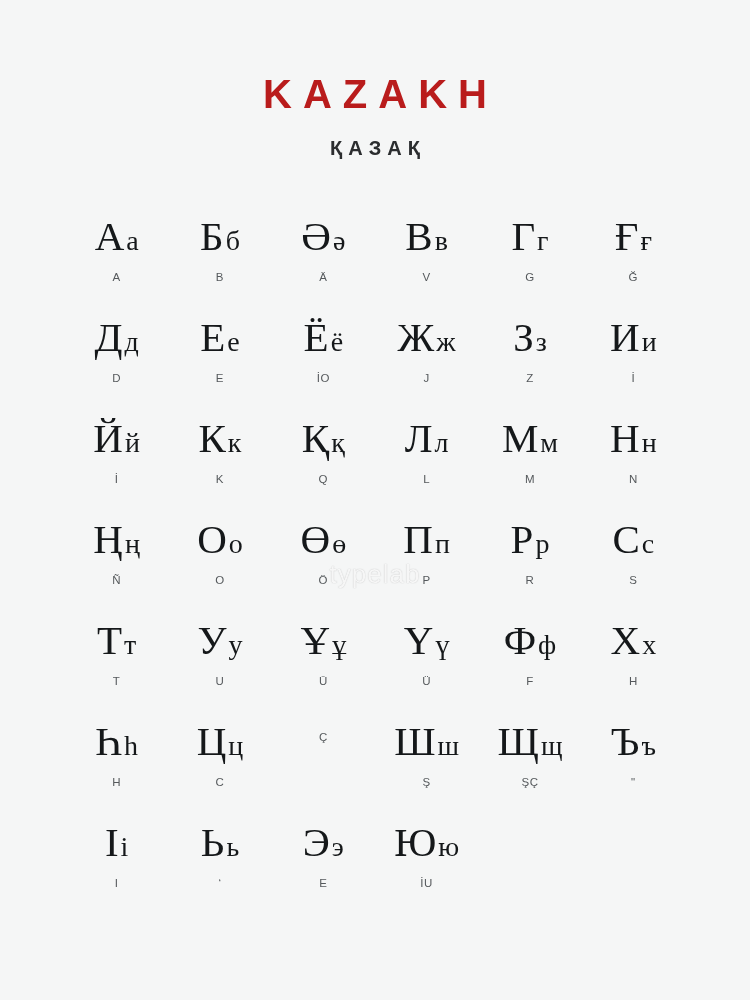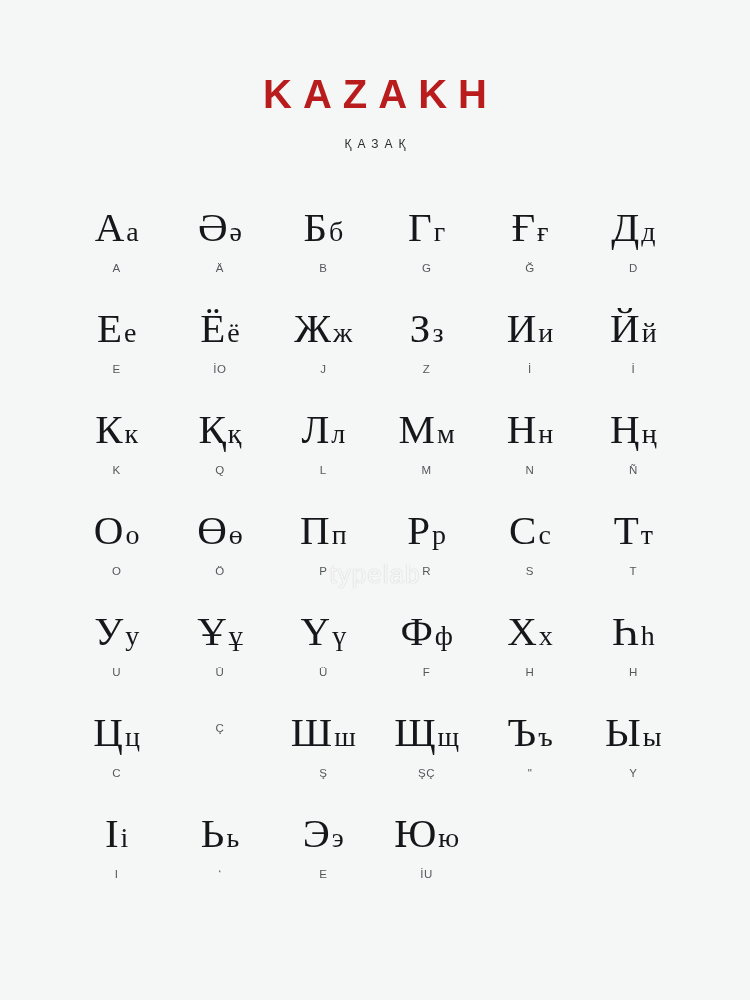--- a/index.html
+++ b/index.html
@@ -27,22 +27,22 @@
     font-weight: bold;
     font-size: 40px;
     letter-spacing: 11px;
     color: #b91c1c;
     margin-top: 72px;
     margin-left: 11px;
   }
   .subtitle {
     text-align: center;
     font-family: "Liberation Sans", sans-serif;
-    font-weight: normal;
-    font-size: 12px;
+    font-weight: bold;
+    font-size: 20px;
     letter-spacing: 6px;
     color: #2b2d2f;
     margin-top: 20px;
     margin-left: 6px;
   }
   .grid {
     margin: 4px auto;
     margin-top: 52px;
     width: 620px;
     display: grid;
@@ -100,26 +100,30 @@
 
   <div class="title">KAZAKH</div>
   <div class="subtitle">ҚАЗАҚ</div>
 
   <div class="grid">
       <div class="cell">
         <span class="letters"><span class="up">А</span><span class="low">а</span></span>
         <span class="translit">A</span>
       </div>
       <div class="cell">
+        <span class="letters"><span class="up">Б</span><span class="low">б</span></span>
+        <span class="translit">B</span>
+      </div>
+      <div class="cell">
         <span class="letters"><span class="up">Ә</span><span class="low">ә</span></span>
         <span class="translit">Ä</span>
       </div>
       <div class="cell">
-        <span class="letters"><span class="up">Б</span><span class="low">б</span></span>
-        <span class="translit">B</span>
+        <span class="letters"><span class="up">В</span><span class="low">в</span></span>
+        <span class="translit">V</span>
       </div>
       <div class="cell">
         <span class="letters"><span class="up">Г</span><span class="low">г</span></span>
         <span class="translit">G</span>
       </div>
       <div class="cell">
         <span class="letters"><span class="up">Ғ</span><span class="low">ғ</span></span>
         <span class="translit">Ğ</span>
       </div>
       <div class="cell">
@@ -235,24 +239,20 @@
       </div>
       <div class="cell">
         <span class="letters"><span class="up">Щ</span><span class="low">щ</span></span>
         <span class="translit">ŞÇ</span>
       </div>
       <div class="cell">
         <span class="letters"><span class="up">Ъ</span><span class="low">ъ</span></span>
         <span class="translit">"</span>
       </div>
       <div class="cell">
-        <span class="letters"><span class="up">Ы</span><span class="low">ы</span></span>
-        <span class="translit">Y</span>
-      </div>
-      <div class="cell">
         <span class="letters"><span class="up">І</span><span class="low">і</span></span>
         <span class="translit">I</span>
       </div>
       <div class="cell">
         <span class="letters"><span class="up">Ь</span><span class="low">ь</span></span>
         <span class="translit">‘</span>
       </div>
       <div class="cell">
         <span class="letters"><span class="up">Э</span><span class="low">э</span></span>
         <span class="translit">E</span>

